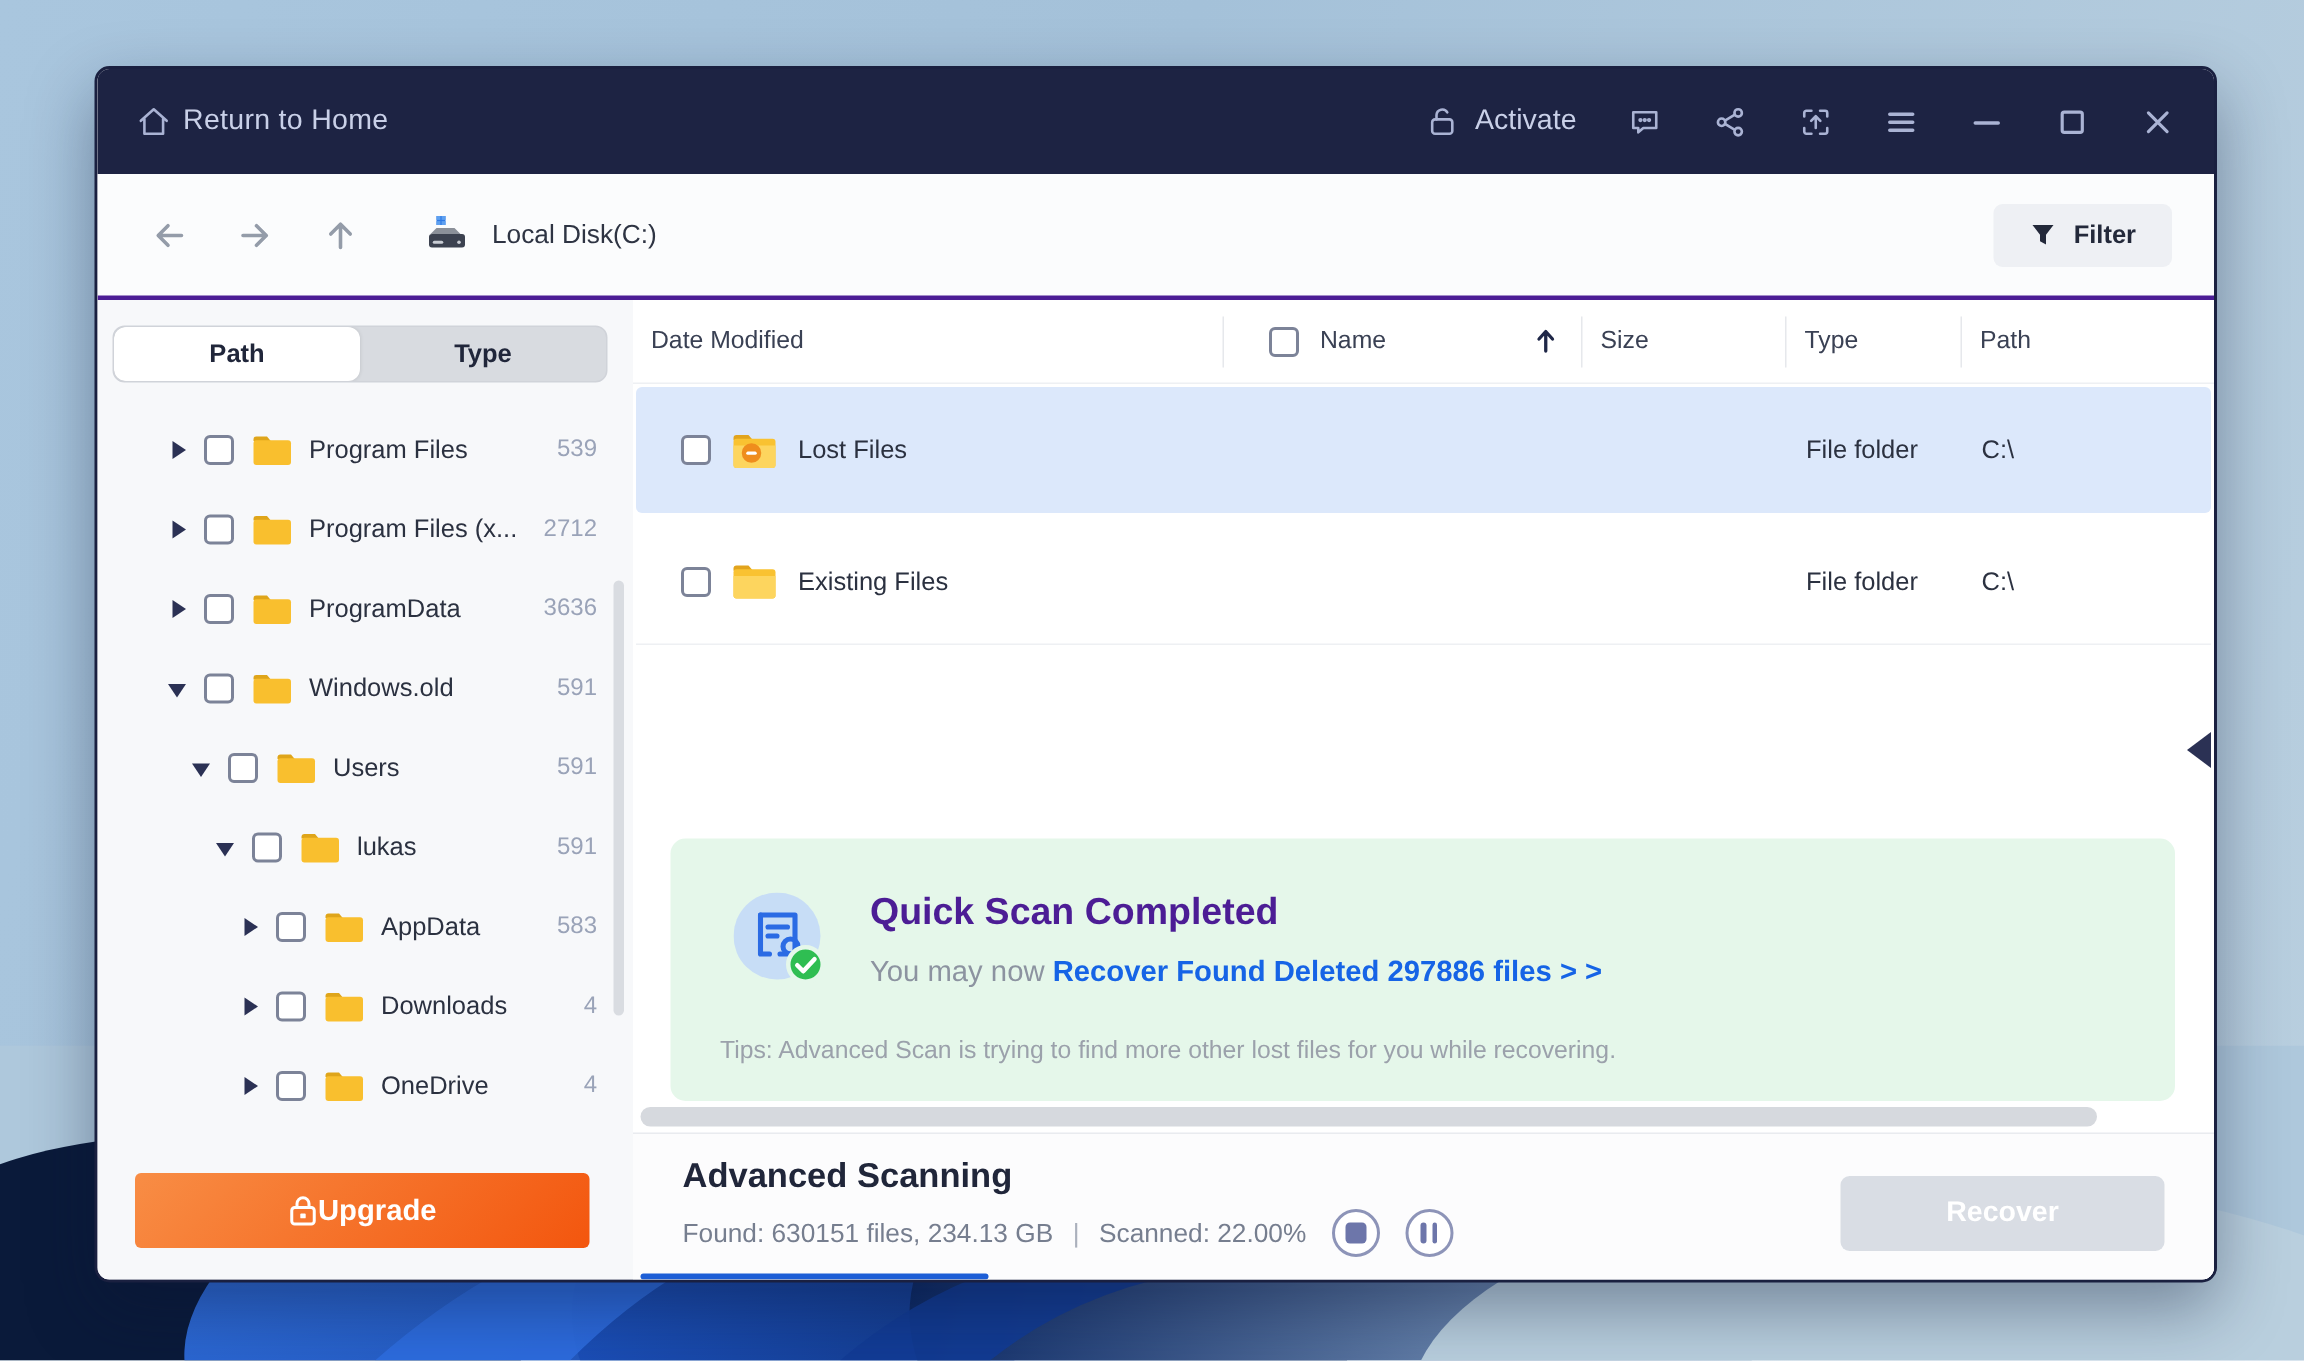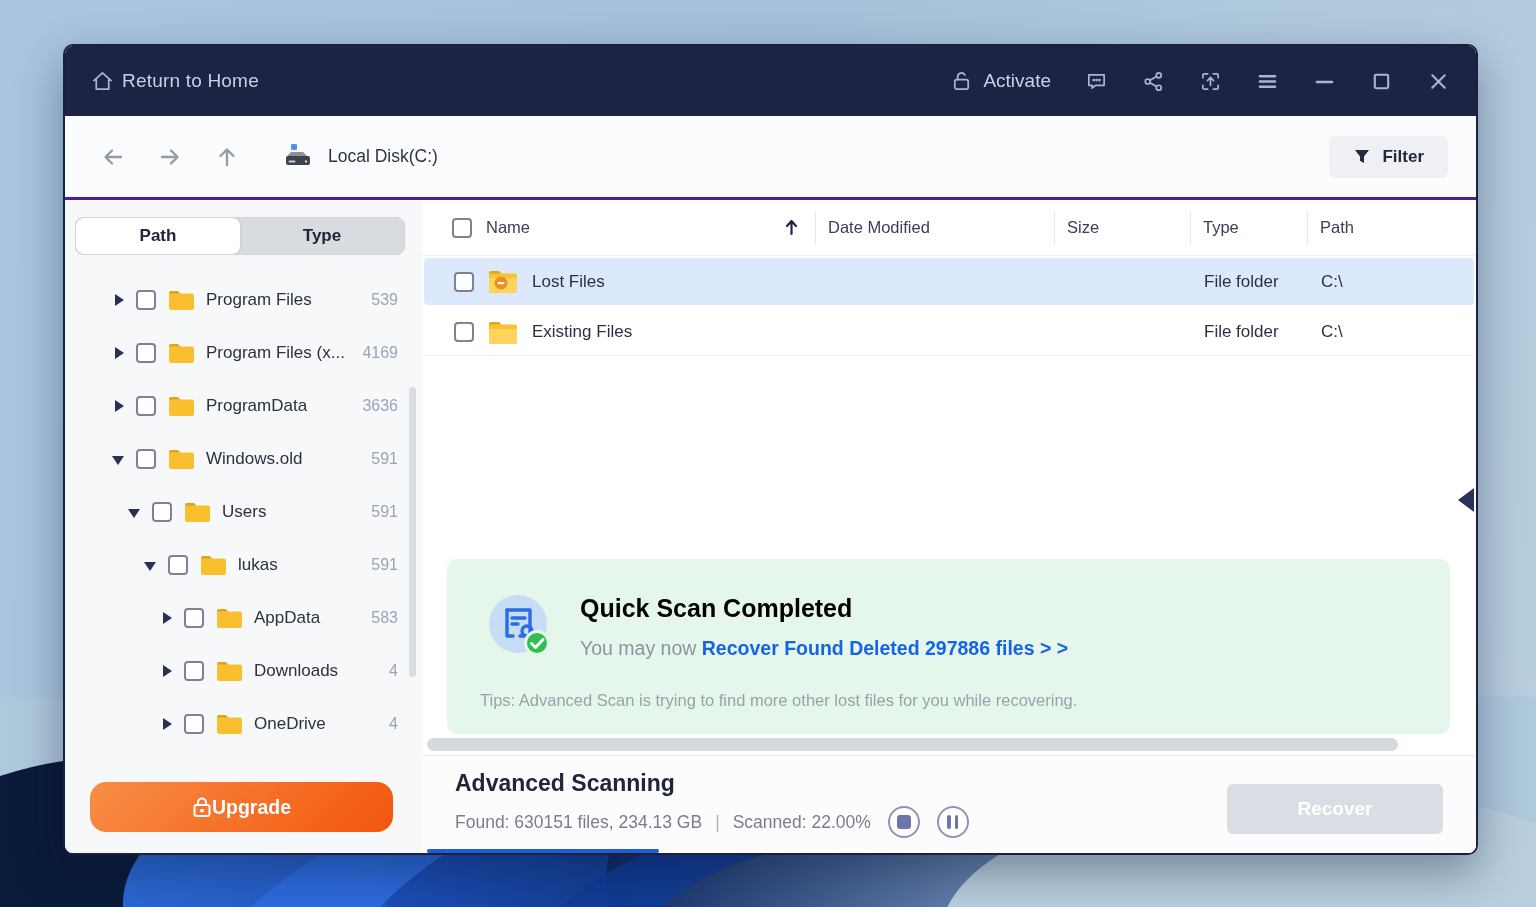--- a/index.html
+++ b/index.html
@@ -64,54 +64,54 @@
     background:#fff; flex:0 0 20px; cursor:pointer; }
   .tree-item .cb { margin-right:12px; }
   .foldr { width:27px; height:22px; flex:0 0 27px; }
   .t-name { font-size:17px; color:#2b3140; margin-left:11px; white-space:nowrap; }
   .t-count { margin-left:auto; margin-right:24px; font-size:16px; color:#9aa3b8; }
 
   .side-scroll { position:absolute; right:6px; top:187px; width:7px; height:290px;
     background:#d9dce1; border-radius:4px; cursor:pointer; }
 
   .upgrade { position:absolute; left:25px; right:29px; bottom:21px; height:50px;
-    border:none; border-radius:16px; background:linear-gradient(135deg,#f88d45,#f3560e);
+    border:none; border-radius:4px; background:linear-gradient(135deg,#f88d45,#f3560e);
     color:#fff; font-size:19.5px; font-weight:700; display:flex; align-items:center;
     justify-content:center; cursor:pointer; font-family:inherit; }
 
   
   .content { flex:1; display:flex; flex-direction:column; position:relative;
     background:#fff; min-width:0; }
   .grid { display:grid; grid-template-columns:393px 239px 136px 117px 1fr; }
   .thead { height:56px; align-items:center; border-bottom:1px solid #eef0f3; }
   .th { font-size:16.5px; color:#3a4154; height:34px; display:flex; align-items:center;
     padding-left:12px; cursor:pointer; }
   .th.first { padding-left:30px; gap:14px; }
   .th + .th { border-left:1px solid #e6e8ec; }
   .sort { margin-left:auto; margin-right:16px; width:15px; height:17px;
     stroke:#1f2747; stroke-width:2.2; fill:none; stroke-linecap:round; stroke-linejoin:round; }
 
-  .trow { height:47px; align-items:center; }
+  .trow { height:84px; align-items:center; }
   .trow.selected { background:#dce8fb; border-radius:4px; margin:2px 2px 0 2px; }
   .trow.plain { border-bottom:1px solid #eef0f3; margin:4px 2px 16px 2px; }
   .td { font-size:17px; color:#2b3140; padding-left:12px; }
   .td.c-name { display:flex; align-items:center; gap:14px; padding-left:30px; }
   .foldbig { width:30px; height:25px; position:relative; flex:0 0 30px; }
 
   .collapse-handle { position:absolute; right:2px; top:288px; width:0; height:0;
     border-right:16px solid #2b3154; border-top:12px solid transparent;
     border-bottom:12px solid transparent; cursor:pointer; }
 
   .spacer { flex:1; }
 
   .banner { margin:0 26px 4px 25px; height:175px; background:#e5f7ea; border-radius:10px;
     position:relative; }
   .banner-icon { position:absolute; left:42px; top:36px; width:62px; height:62px; }
   .banner-title { position:absolute; left:133px; top:35px; font-size:25px; font-weight:700;
-    color:#000000; }
+    color:#4c1d95; }
   .banner-sub { position:absolute; left:133px; top:78px; font-size:19.5px; }
   .banner-sub .pre { color:#8c93a0; }
   .banner-sub a { color:#1664e6; font-weight:600; text-decoration:none; cursor:pointer; }
   .banner-tips { position:absolute; left:33px; top:132px; font-size:16.5px; color:#9ba1ab; }
 
   .hscroll { height:13px; margin:0 78px 4px 5px; background:#d6d9de; border-radius:7px;
     cursor:pointer; }
 
   
   .footer { height:98px; flex:0 0 98px; border-top:1px solid #e9ebef; background:#fcfcfd;
@@ -266,21 +266,21 @@
   </div>
 
   <div class="tree-item" style="padding-left: 47px;">
     <span class="caret collapsed"></span>
     <span class="cb"></span>
     <svg class="foldr" viewBox="0 0 27 22">
       <path d="M1 4 a2 2 0 0 1 2 -2 h7 l2.5 3 H1 Z" fill="#dfa51a"></path>
       <rect x="1" y="4.5" width="25" height="16.5" rx="2" fill="#f9bf2e"></rect>
     </svg>
     <span class="t-name">Program Files (x...</span>
-    <span class="t-count">4169</span>
+    <span class="t-count">2712</span>
   </div>
 
   <div class="tree-item" style="padding-left: 47px;">
     <span class="caret collapsed"></span>
     <span class="cb"></span>
     <svg class="foldr" viewBox="0 0 27 22">
       <path d="M1 4 a2 2 0 0 1 2 -2 h7 l2.5 3 H1 Z" fill="#dfa51a"></path>
       <rect x="1" y="4.5" width="25" height="16.5" rx="2" fill="#f9bf2e"></rect>
     </svg>
     <span class="t-name">ProgramData</span>
@@ -360,28 +360,28 @@
             <path d="M6 9 V6.5 a4 4 0 0 1 8 0 V9"></path>
             <rect x="8.2" y="13" width="3.6" height="3.2" rx="0.6" fill="#fff" stroke="none"></rect>
           </svg>
           <span>Upgrade</span>
         </button>
       </aside>
 
       <section class="content">
 
         <div class="grid thead">
+          <div class="th">Date Modified</div>
           <div class="th first">
             <span class="cb"></span>
             <span>Name</span>
             <svg class="sort" viewBox="0 0 15 17">
               <path d="M7.5 15 V2.5 M3 7 L7.5 2 L12 7"></path>
             </svg>
           </div>
-          <div class="th">Date Modified</div>
           <div class="th">Size</div>
           <div class="th">Type</div>
           <div class="th">Path</div>
         </div>
 
         <div id="rows">
   <div class="grid trow selected">
     <div class="td c-name">
       <span class="cb"></span>
       <svg class="foldbig" viewBox="0 0 30 25">

